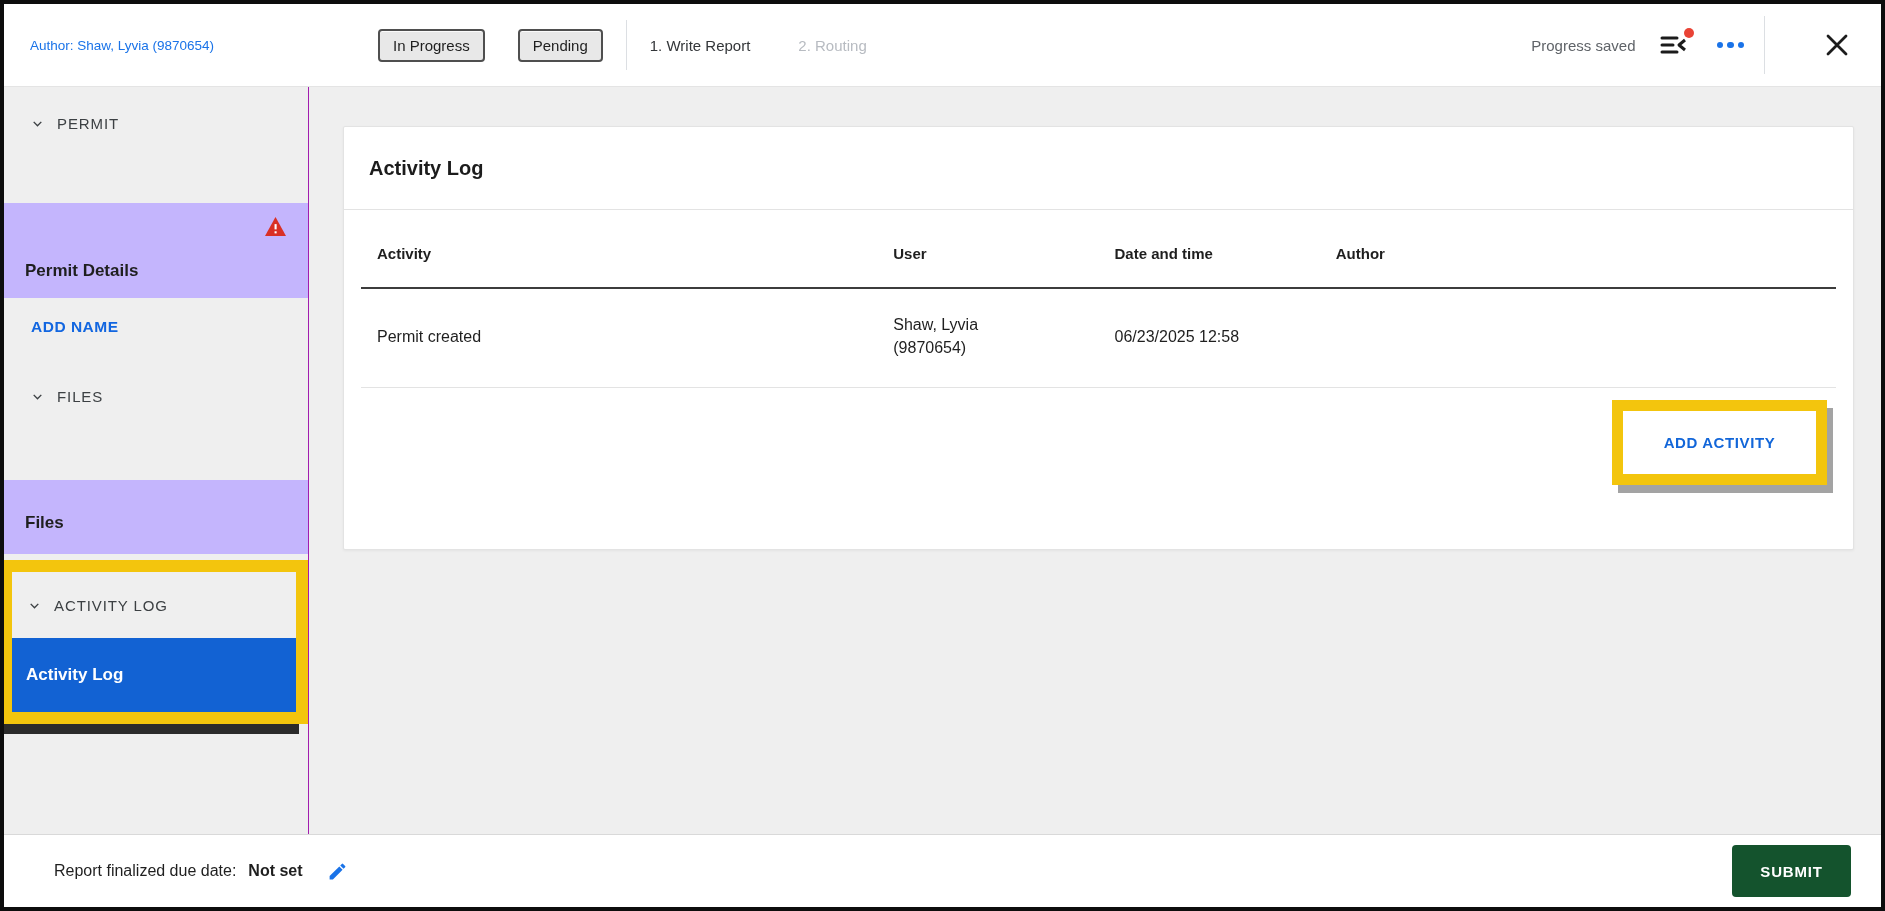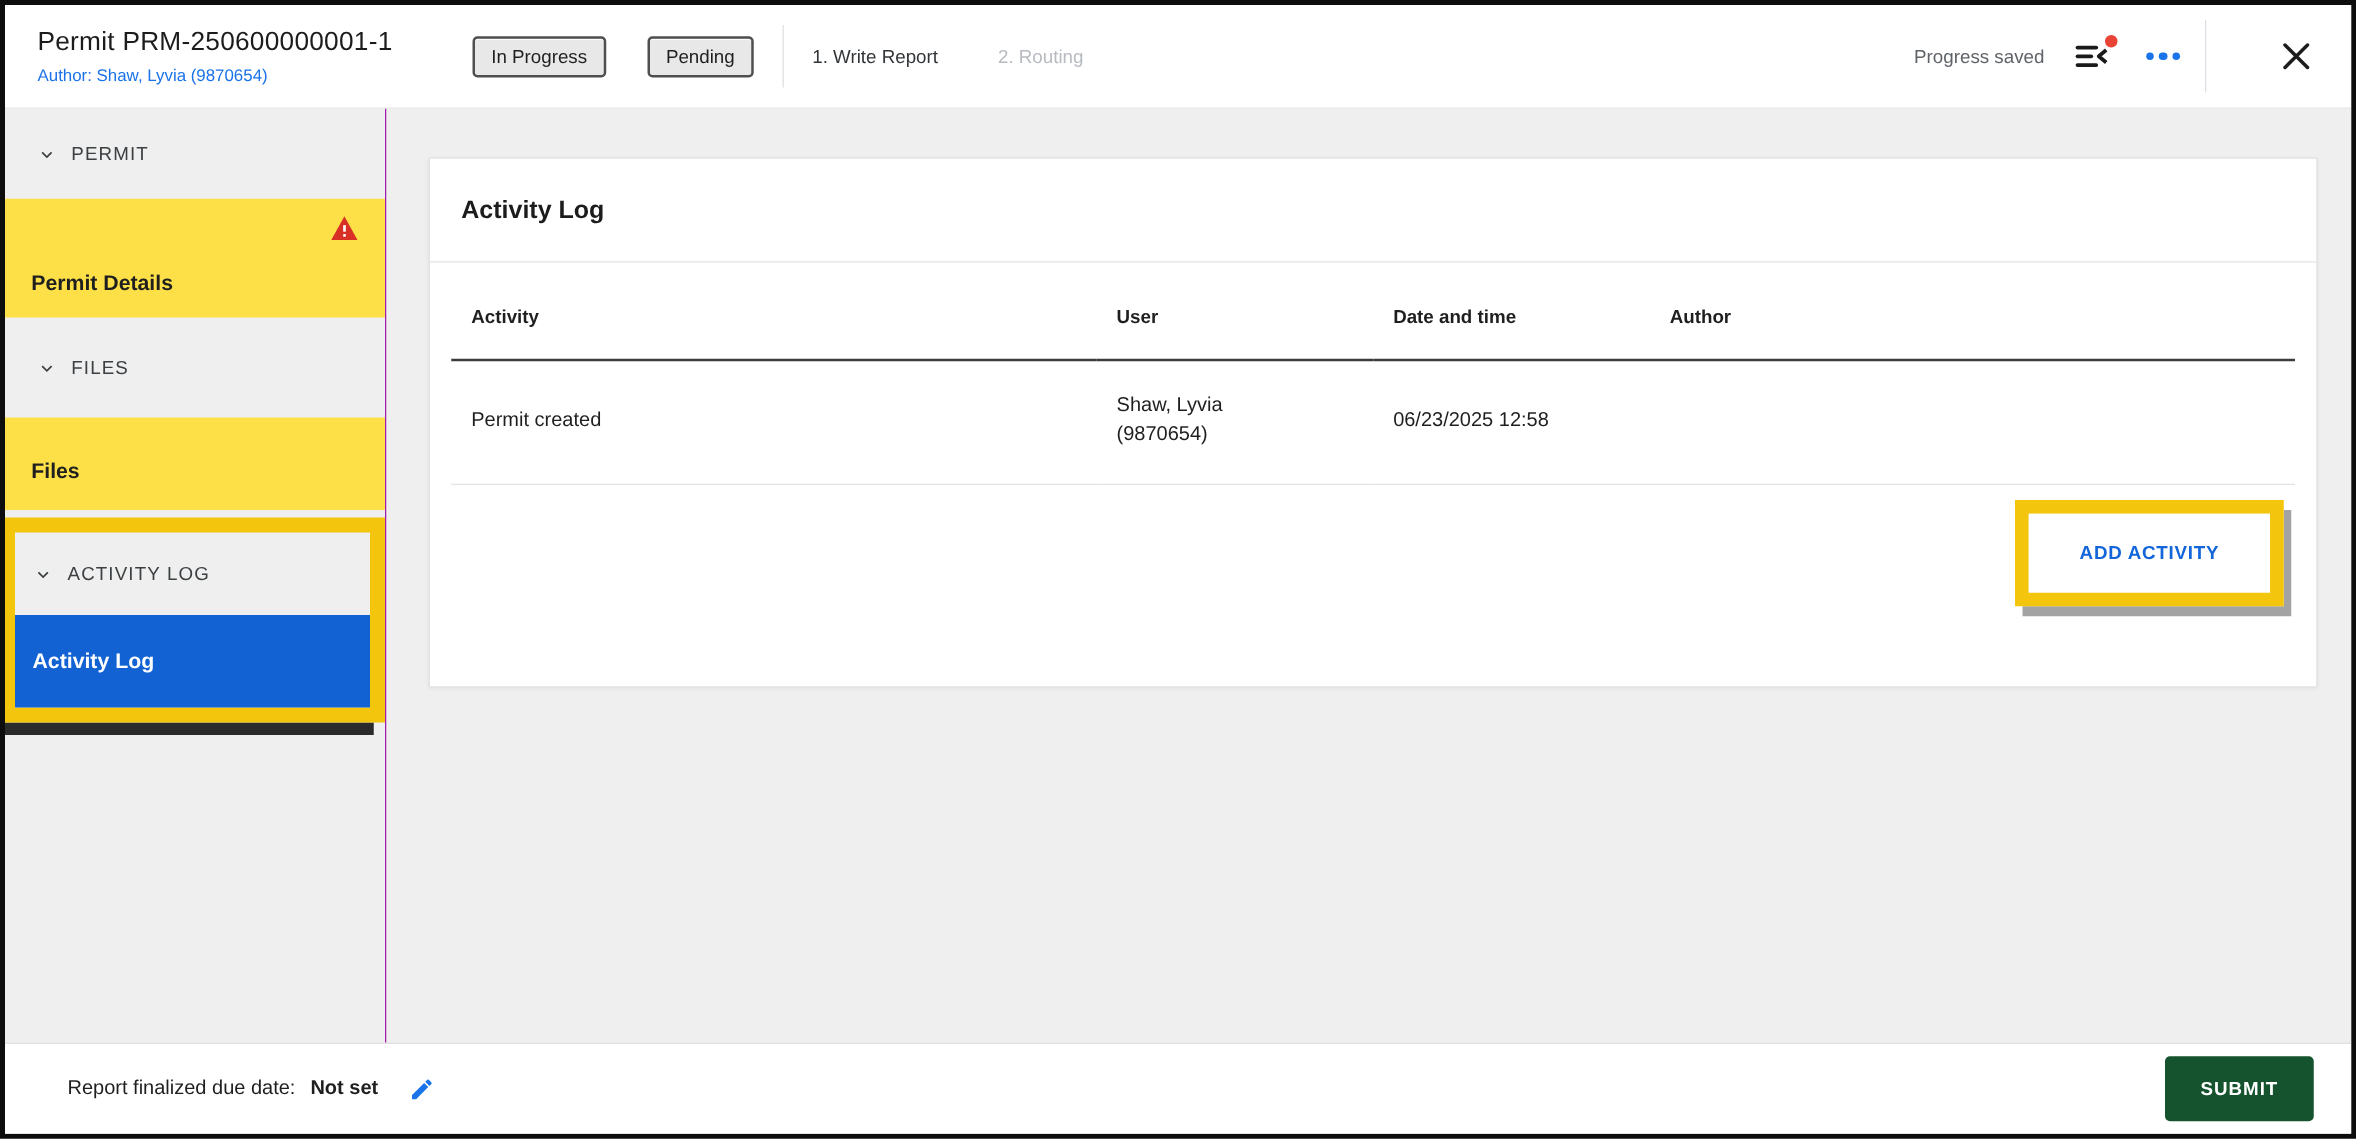--- a/index.html
+++ b/index.html
@@ -52,21 +52,21 @@
   .sidebar { flex:0 0 299px; border-right:1px solid #a21caf; position:relative; }
   .section-head {
     display:flex; align-items:center; padding:0 24px 0 27px;
     color:#3c4043; font-size:15px; letter-spacing:0.9px; cursor:pointer;
   }
   .section-head .chev { margin-right:13px; display:flex; }
   .sh-permit { height:72px; }
   .sh-names { height:76px; }
   .sh-files { height:80px; }
   .count { margin-left:auto; color:#5f6368; font-size:15px; letter-spacing:0; padding-right:3px; }
-  .side-card { background:#fde047; cursor:pointer; }
+  .side-card { background:#c4b5fd; cursor:pointer;margin-top:44px; }
   .permit-card { height:95px; display:flex; flex-direction:column;
     justify-content:space-between; padding:13px 21px 17px 21px; }
   .permit-card .warn { align-self:flex-end; display:flex; }
   .side-card-label { font-size:17px; font-weight:bold; color:#1f1f1f; }
   .side-action {
     display:flex; align-items:center; height:58px; padding-left:27px;
     color:#1266e0; font-weight:bold; font-size:15.5px; letter-spacing:0.5px;
     text-decoration:none; cursor:pointer;
   }
   .files-card { height:74px; display:flex; align-items:center; padding:12px 21px 0; }
@@ -122,21 +122,20 @@
     width:119px; height:52px; cursor:pointer; font-family:inherit;
   }
 </style>
 </head>
 <body>
 
 <div class="app">
 
   <header>
     <div class="title-block">
-      <div class="page-title">Permit PRM-250600000001-1</div>
       <a class="author-link">Author: Shaw, Lyvia (9870654)</a>
     </div>
     <div class="badges">
       <span class="badge">In Progress</span>
       <span class="badge">Pending</span>
     </div>
     <div class="vdiv"></div>
     <div class="steps">
       <span class="step active">1. Write Report</span>
       <span class="step inactive">2. Routing</span>
@@ -186,20 +185,21 @@
         <span class="warn">
           <svg width="23" height="21" viewBox="0 0 24 22">
             <path fill="#d93025" d="M1 21h22L12 1 1 21z"></path>
             <rect x="11" y="8.5" width="2.2" height="5.5" fill="#fff"></rect>
             <rect x="11" y="16" width="2.2" height="2.2" fill="#fff"></rect>
           </svg>
         </span>
         <span class="side-card-label">Permit Details</span>
       </div>
 
+      <a class="side-action">ADD NAME</a>
 
       <div class="section-head sh-files">
         <span class="chev">
           <svg width="13" height="13" viewBox="0 0 24 24">
               <path fill="none" stroke="#3c4043" stroke-width="2.6" d="M5 9l7 7 7-7"></path>
             </svg>
         </span>
         <span>FILES</span>
       </div>
       <div class="side-card files-card">

